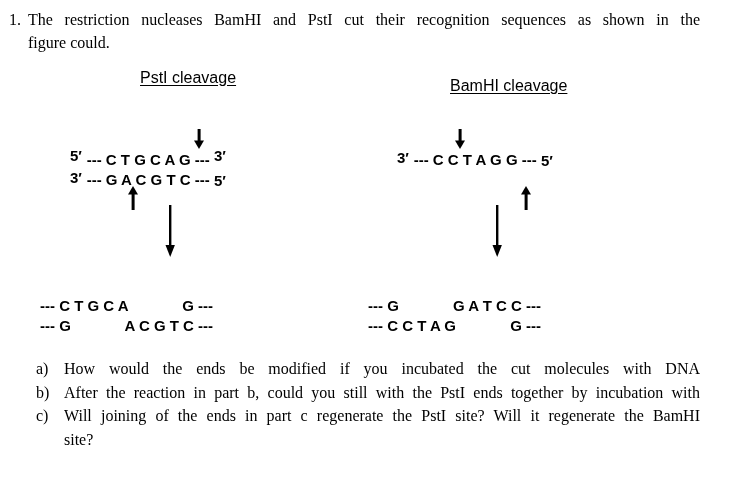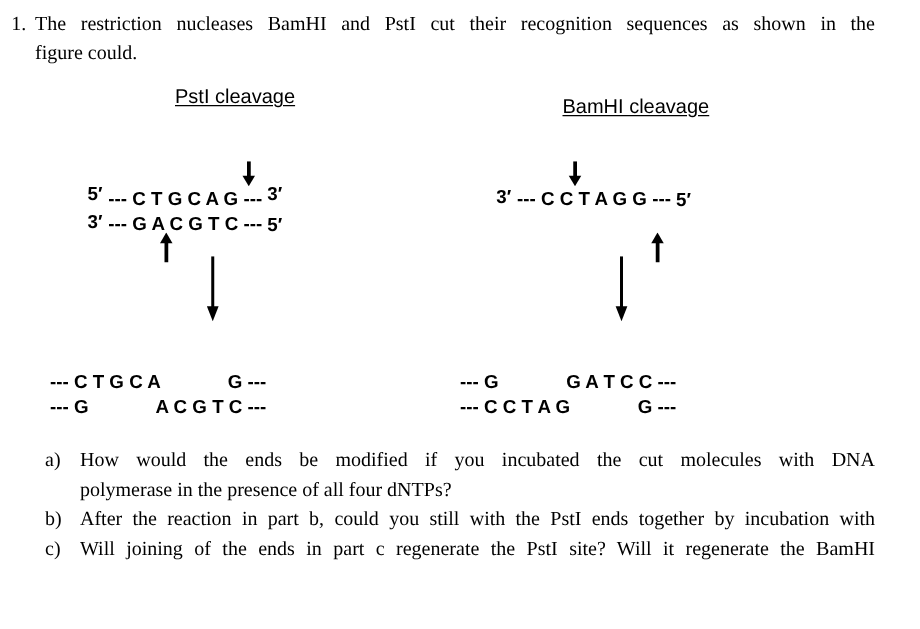--- a/index.html
+++ b/index.html
@@ -134,32 +134,32 @@
     <div class="seq-line">--- G             G A T C C ---</div>
     <div class="seq-line">--- C C T A G             G ---</div>
   </div>
 
   <div style="position:absolute; left:36px; top:357px; width:664px; font-size:16px;">
 
     <div style="display:flex;">
       <span style="width:28px; flex:none; line-height:23.5px;">a)</span>
       <div style="width:636px;">
         <div class="just" style="line-height:23.5px;">How would the ends be modified if you incubated the cut molecules with DNA</div>
-        <div style="line-height:23.5px;">polymerase in the presence of all four dNTPs?</div>
       </div>
     </div>
 
     <div style="display:flex;">
       <span style="width:28px; flex:none; line-height:23.5px;">b)</span>
       <div style="width:636px;">
         <div class="just" style="line-height:23.5px;">After the reaction in part b, could you still with the PstI ends together by incubation with</div>
       </div>
     </div>
 
     <div style="display:flex;">
       <span style="width:28px; flex:none; line-height:23.5px;">c)</span>
       <div style="width:636px;">
         <div class="just" style="line-height:23.5px;">Will joining of the ends in part c regenerate the PstI site? Will it regenerate the BamHI</div>
+        <div style="line-height:23.5px;">site?</div>
       </div>
     </div>
 
   </div>
 </div>
 
 </body></html>

